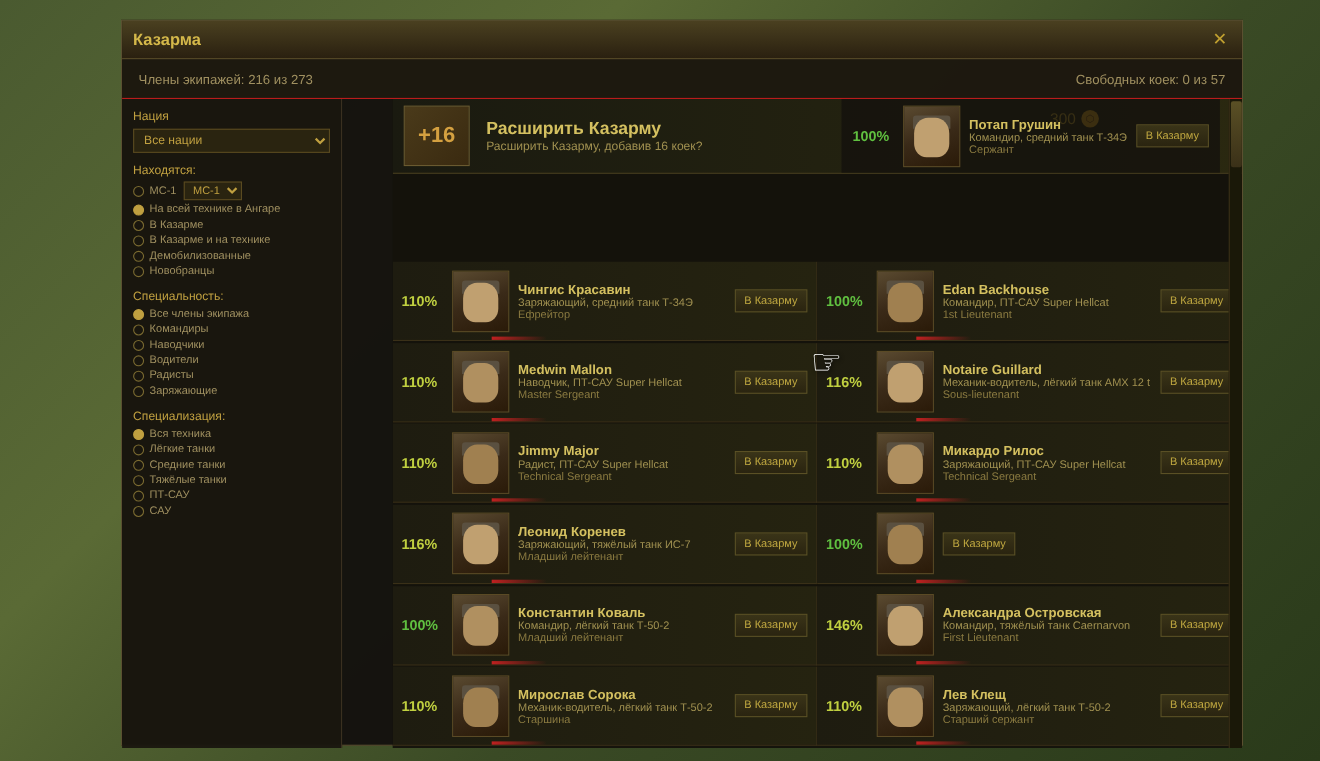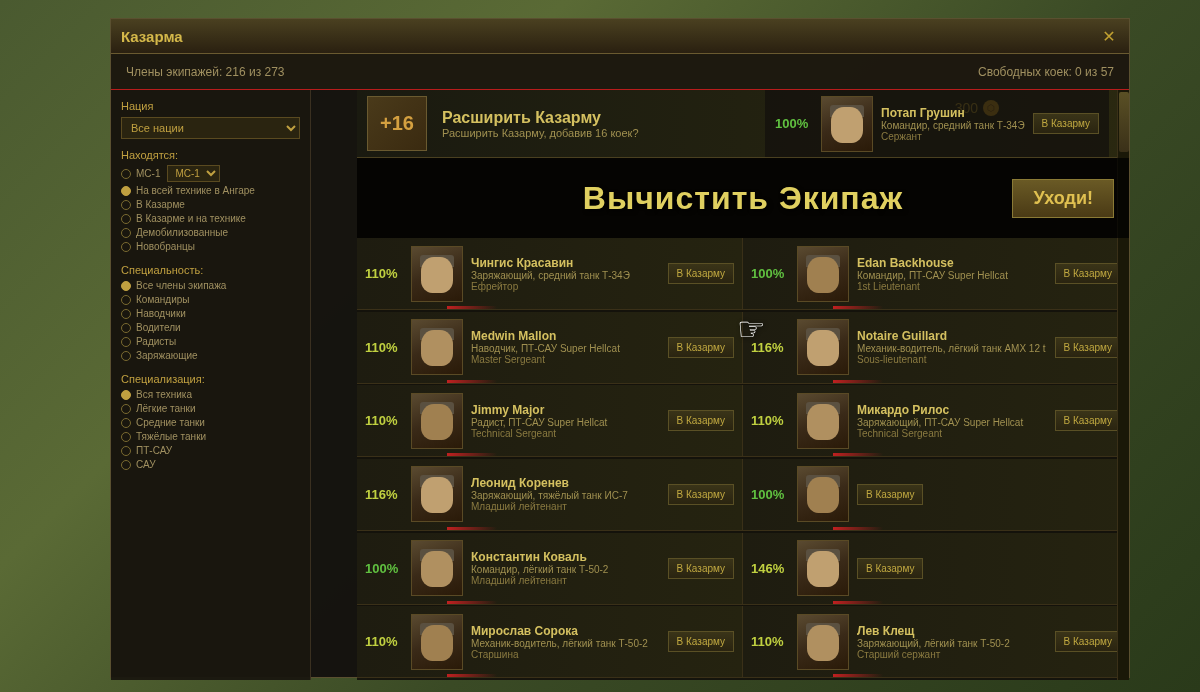--- a/index.html
+++ b/index.html
@@ -549,24 +549,20 @@
           </div>
           <div class="crew-info">
             <div class="crew-name">Потап Грушин</div>
             <div class="crew-role">Командир, средний танк Т-34Э</div>
             <div class="crew-rank">Сержант</div>
           </div>
           <button class="to-barracks-btn">В Казарму</button>
         </div>
       </div>
 
-      <div class="overlay-bg">
-        <span class="overlay-title">Вычистить Экипаж</span>
-        <button class="leave-btn">Уходи!</button>
-      </div>
 
       <div class="crew-list" id="crew-list-container">
       <div class="crew-item">
     <span class="pct-label" style="color:#c0d040">110%</span>
     <div class="crew-avatar">
       <div class="avatar-placeholder">
         <div class="avatar-hat"></div>
         <div class="avatar-face" style="background:#c0a070"></div>
       </div>
     </div>
@@ -702,20 +698,25 @@
     <div class="red-stripe"></div>
   </div>
           <div class="crew-item">
     <span class="pct-label" style="color:#c0d040">146%</span>
     <div class="crew-avatar">
       <div class="avatar-placeholder">
         <div class="avatar-hat"></div>
         <div class="avatar-face" style="background:#c0a070"></div>
       </div>
     </div>
+    <div class="crew-info">
+      <div class="crew-name">Александра Островская</div>
+      <div class="crew-role">Командир, тяжёлый танк Caernarvon</div>
+      <div class="crew-rank">First Lieutenant</div>
+    </div>
     <button class="to-barracks-btn">В Казарму</button>
     <div class="red-stripe"></div>
   </div>
           <div class="crew-item">
     <span class="pct-label" style="color:#c0d040">110%</span>
     <div class="crew-avatar">
       <div class="avatar-placeholder">
         <div class="avatar-hat"></div>
         <div class="avatar-face" style="background:#a08050"></div>
       </div>

